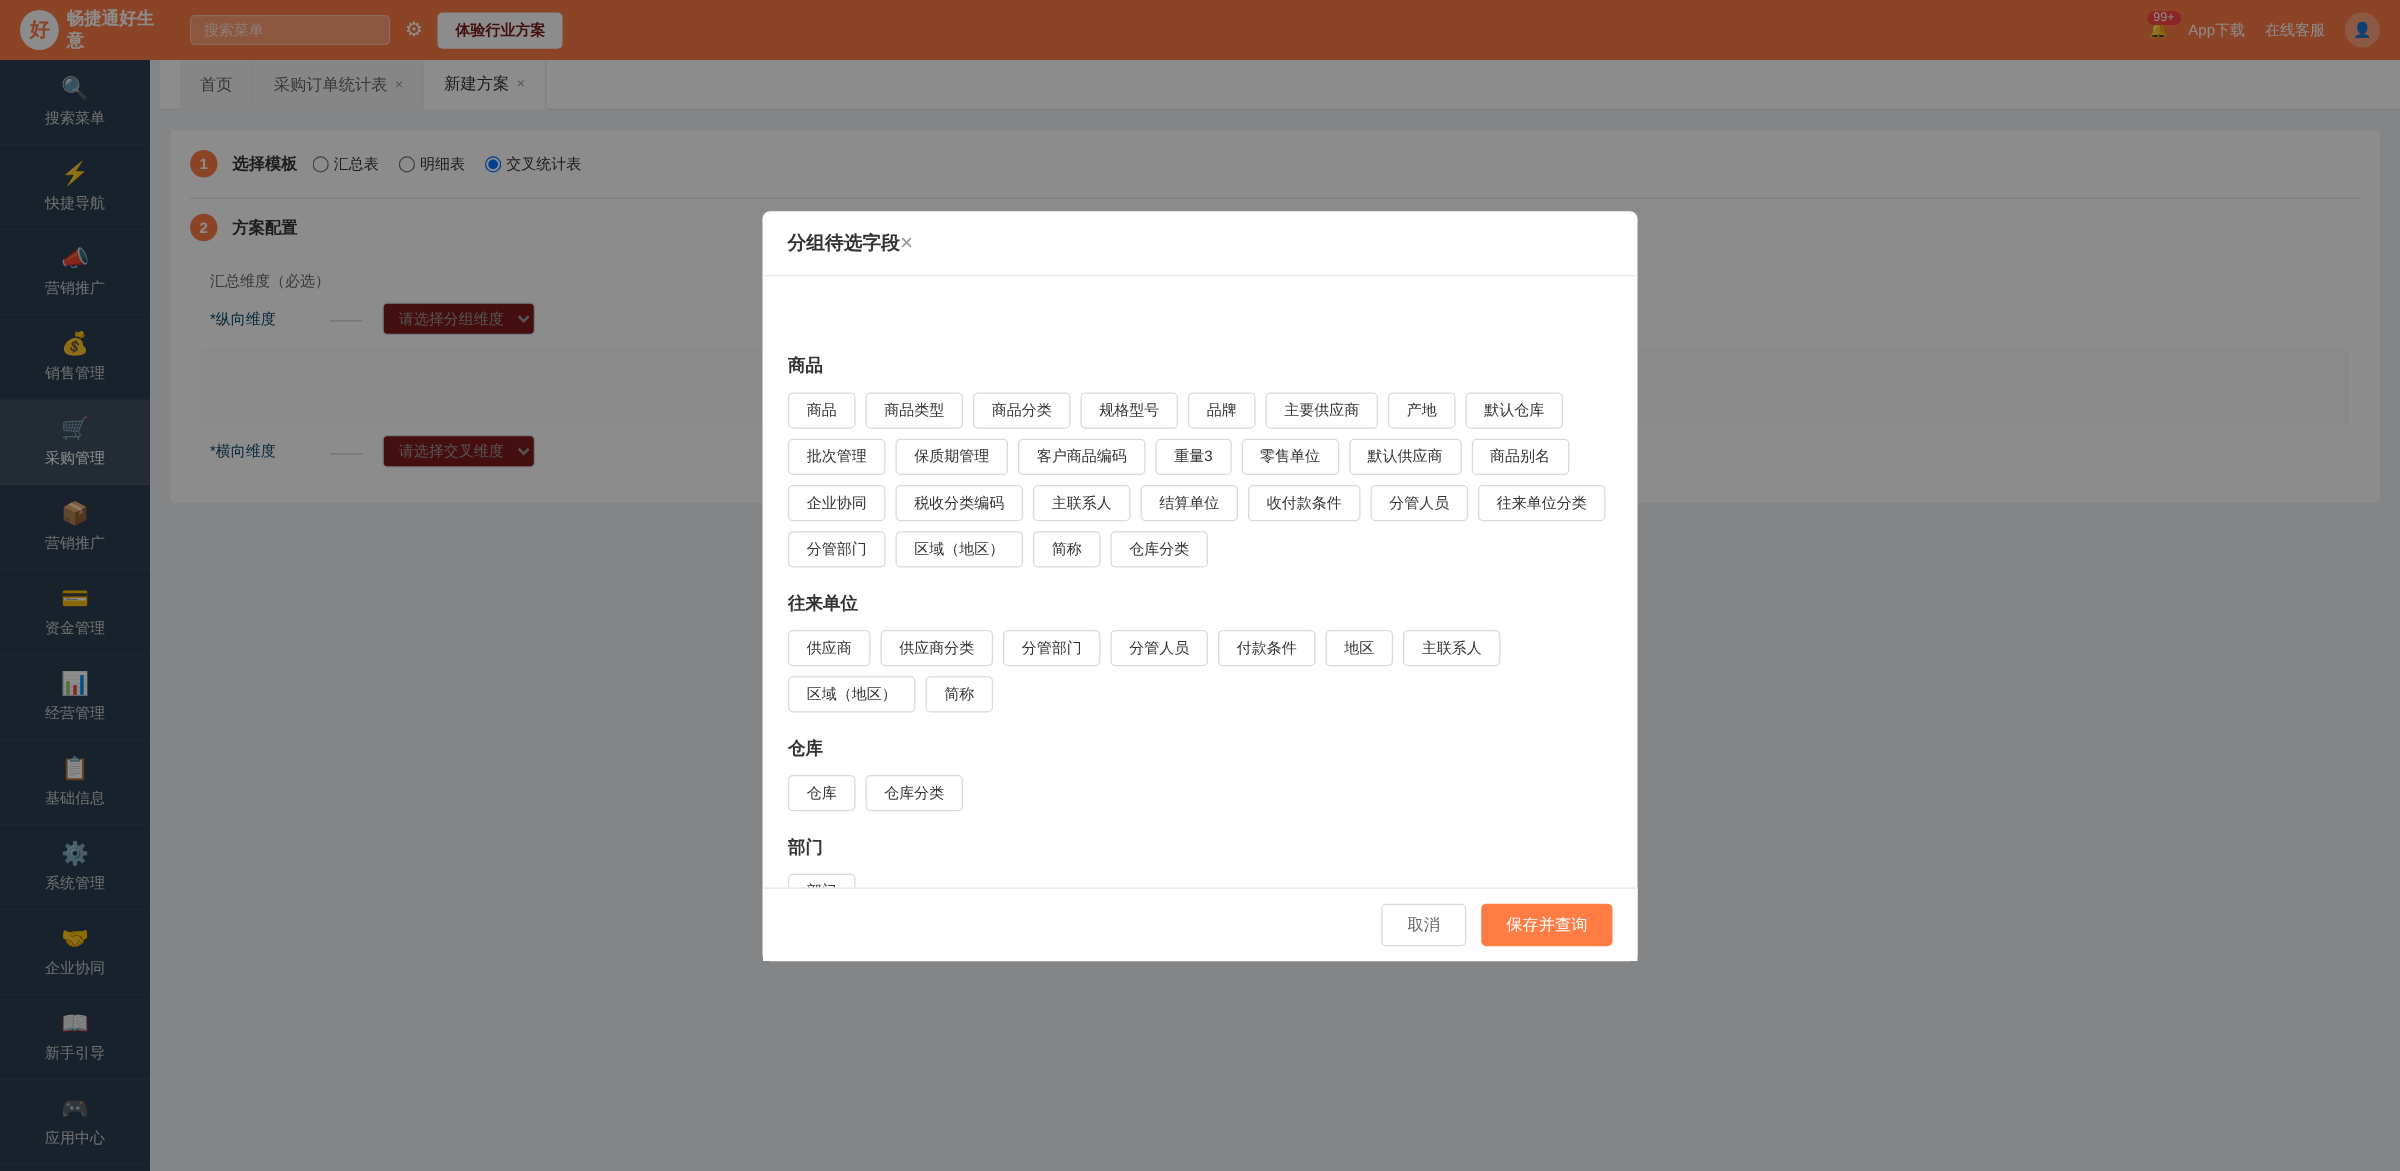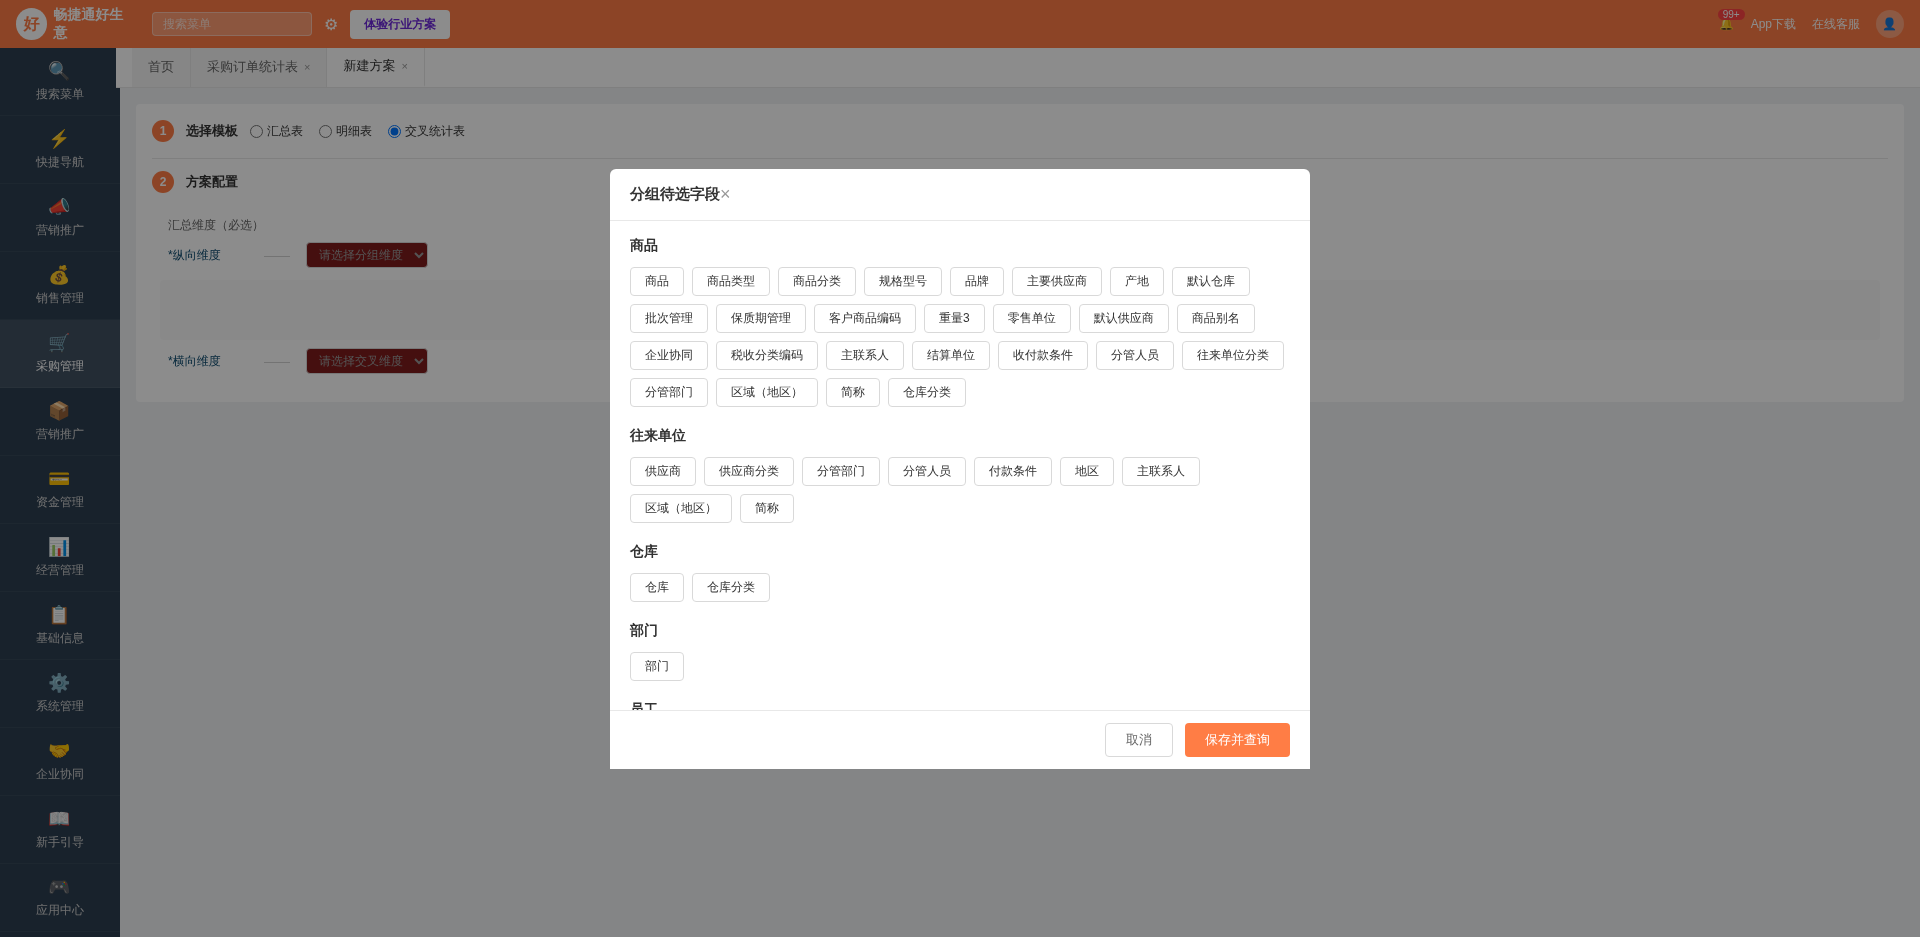--- a/index.html
+++ b/index.html
@@ -55,21 +55,21 @@
     .gear-btn {
       background: none;
       border: none;
       color: white;
       font-size: 16px;
       cursor: pointer;
       padding: 4px;
     }
     .try-btn {
       background: white;
-      color: #6d28d9;
+      color: #7f1d1d;
       border: none;
       border-radius: 4px;
       padding: 6px 14px;
       font-size: 12px;
       font-weight: bold;
       cursor: pointer;
     }
     .header-right {
       display: flex;
       align-items: center;
@@ -95,25 +95,25 @@
       position: absolute;
       top: -8px;
       right: -10px;
     }
 
     
     .tab-bar {
       height: 40px;
       background: white;
       display: flex;
-      align-items: flex-end;
+      align-items: center;
       padding: 0 0 0 16px;
       border-bottom: 1px solid #e8e8e8;
       position: fixed;
-      top: 48px; left: 116px; right: 0;
+      top: 48px; left: 128px; right: 0;
       z-index: 99;
       gap: 0;
     }
     .tab-item {
       height: 40px;
       padding: 0 16px;
       display: flex;
       align-items: center;
       gap: 6px;
       cursor: pointer;
@@ -260,20 +260,21 @@
       color: #999;
       cursor: pointer;
       background: none;
       border: none;
       line-height: 1;
     }
     .modal-body {
       flex: 1;
       overflow-y: auto;
       padding: 16px 20px;
+      margin-top: 47px;
     }
     .modal-footer {
       padding: 12px 20px;
       border-top: 1px solid #e8e8e8;
       display: flex;
       justify-content: flex-end;
       gap: 12px;
       background: white;
     }
 

